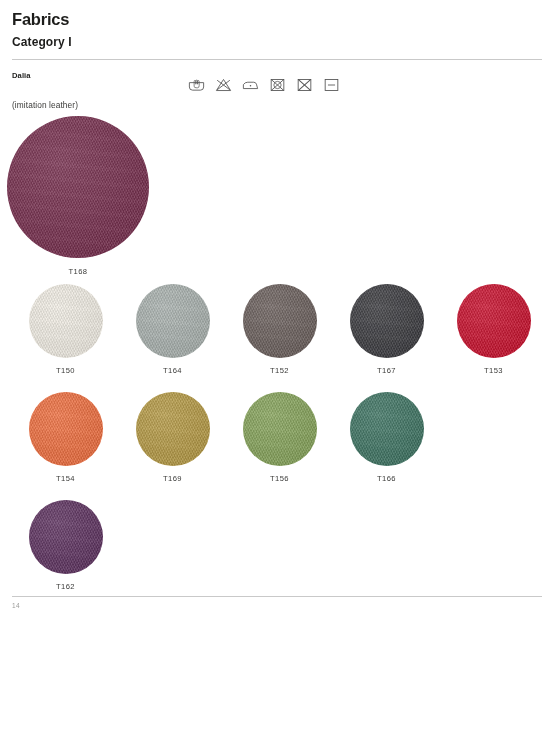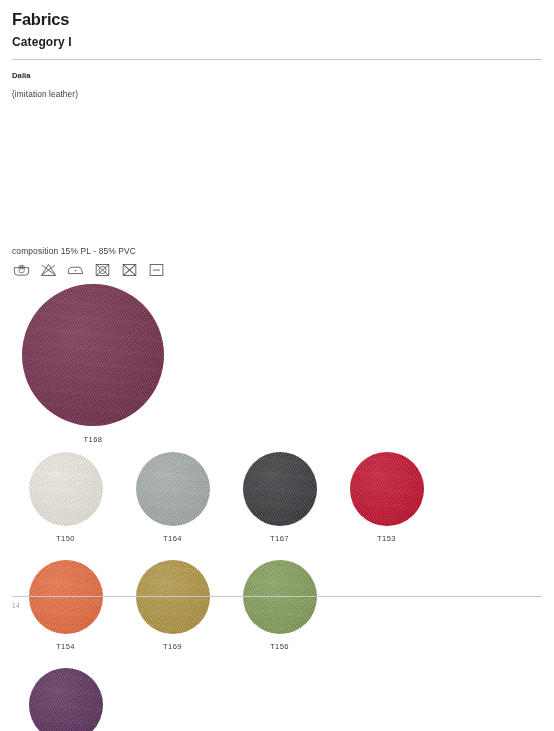--- a/index.html
+++ b/index.html
@@ -47,35 +47,34 @@
     margin: 10px 12px 0 12px;
     height: 1px;
     background: #c9c9c9;
   }
 
   
   .info-band {
     display: flex;
     align-items: flex-start;
     padding: 11px 4px 0 12px;
-    flex-direction: column;
   }
   .info-left {
     width: 175px;
     flex: 0 0 175px;
   }
   .fabric-name {
     font-size: 7.6px;
     font-weight: bold;
     letter-spacing: 0.1px;
     color: #1d1d1b;
   }
   .fabric-sub {
     font-size: 8.3px;
-    margin-top: 9px;
+    margin-top: 20px;
     color: #3a3a38;
     letter-spacing: 0.1px;
   }
   .info-right {
     flex: 1 1 auto;
   }
   .composition {
     font-size: 8.4px;
     color: #3a3a38;
     letter-spacing: 0.15px;
@@ -99,21 +98,21 @@
   }
 
   
   .hero-area {
     padding: 8px 0 0 0;
     position: relative;
     height: 160px;
   }
   .hero-swatch-wrap {
     position: absolute;
-    left: 22px;
+    left: 7px;
     top: 6px;
     width: 142px;
     text-align: center;
   }
   .swatch {
     border-radius: 50%;
     position: relative;
     overflow: hidden;
     margin: 0 auto;
   }
@@ -190,21 +189,20 @@
     <div class="category">Category I</div>
   </div>
   <div class="header-rule"></div>
 
   <div class="info-band">
     <div class="info-left">
       <div class="fabric-name">Dalia</div>
       <div class="fabric-sub">(imitation leather)</div>
     </div>
     <div class="info-right">
-      <div class="composition">composition 15% PL - 85% PVC</div>
       <div class="care-row">
 
         <span class="care-icon">
           <svg viewBox="0 0 24 20">
             <path d="M3 7 L3 12.5 Q3 16.5 7 16.5 L17 16.5 Q21 16.5 21 12.5 L21 7 Z" fill="none" stroke="#555" stroke-width="1.1"></path>
             <path d="M9 11.5 L9 5.5 Q9 4.2 10.1 4.2 Q11.2 4.2 11.2 5.5 L11.2 9" fill="none" stroke="#555" stroke-width="0.9"></path>
             <path d="M11.2 9 L11.2 5.0 Q11.2 3.8 12.3 3.8 Q13.4 3.8 13.4 5.0 L13.4 9" fill="none" stroke="#555" stroke-width="0.9"></path>
             <path d="M13.4 9 L13.4 5.6 Q13.4 4.4 14.4 4.4 Q15.4 4.4 15.4 5.6 L15.4 10.5" fill="none" stroke="#555" stroke-width="0.9"></path>
             <path d="M9 11.5 Q9 13.5 11.5 13.5 L13.5 13.5 Q15.4 13.5 15.4 10.5" fill="none" stroke="#555" stroke-width="0.9"></path>
           </svg>
@@ -265,20 +263,24 @@
     <div class="grid-row">
       <div class="cell">
         <div class="swatch swatch-small" style="background-color: rgb(241, 237, 228);"></div>
         <div class="swatch-label">T150</div>
       </div>
       <div class="cell">
         <div class="swatch swatch-small" style="background-color: rgb(169, 177, 174);"></div>
         <div class="swatch-label">T164</div>
       </div>
       <div class="cell">
+        <div class="swatch swatch-small" style="background-color: rgb(107, 96, 93);"></div>
+        <div class="swatch-label">T152</div>
+      </div>
+      <div class="cell">
         <div class="swatch swatch-small" style="background-color: rgb(60, 60, 64);"></div>
         <div class="swatch-label">T167</div>
       </div>
       <div class="cell">
         <div class="swatch swatch-small" style="background-color: rgb(200, 17, 46);"></div>
         <div class="swatch-label">T153</div>
       </div>
     </div>
 
     <div class="grid-row">
@@ -286,20 +288,24 @@
         <div class="swatch swatch-small" style="background-color: rgb(238, 111, 64);"></div>
         <div class="swatch-label">T154</div>
       </div>
       <div class="cell">
         <div class="swatch swatch-small" style="background-color: rgb(181, 154, 70);"></div>
         <div class="swatch-label">T169</div>
       </div>
       <div class="cell">
         <div class="swatch swatch-small" style="background-color: rgb(134, 163, 91);"></div>
         <div class="swatch-label">T156</div>
+      </div>
+      <div class="cell">
+        <div class="swatch swatch-small" style="background-color: rgb(63, 116, 99);"></div>
+        <div class="swatch-label">T166</div>
       </div>
     </div>
 
     <div class="grid-row">
       <div class="cell">
         <div class="swatch swatch-small" style="background-color: rgb(94, 51, 96);"></div>
         <div class="swatch-label">T162</div>
       </div>
       <div class="cell"></div>
     </div>

